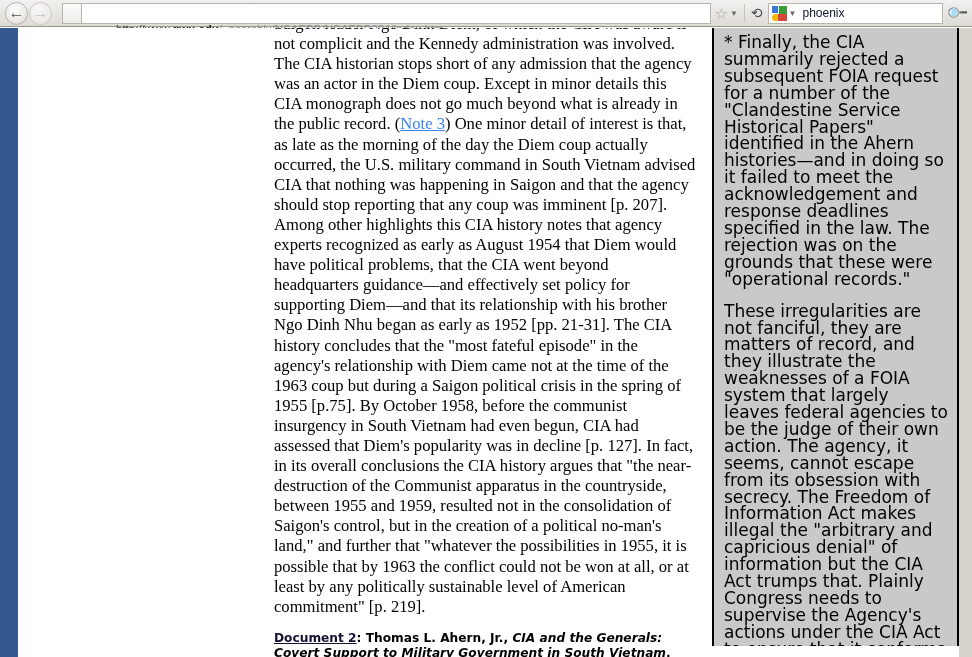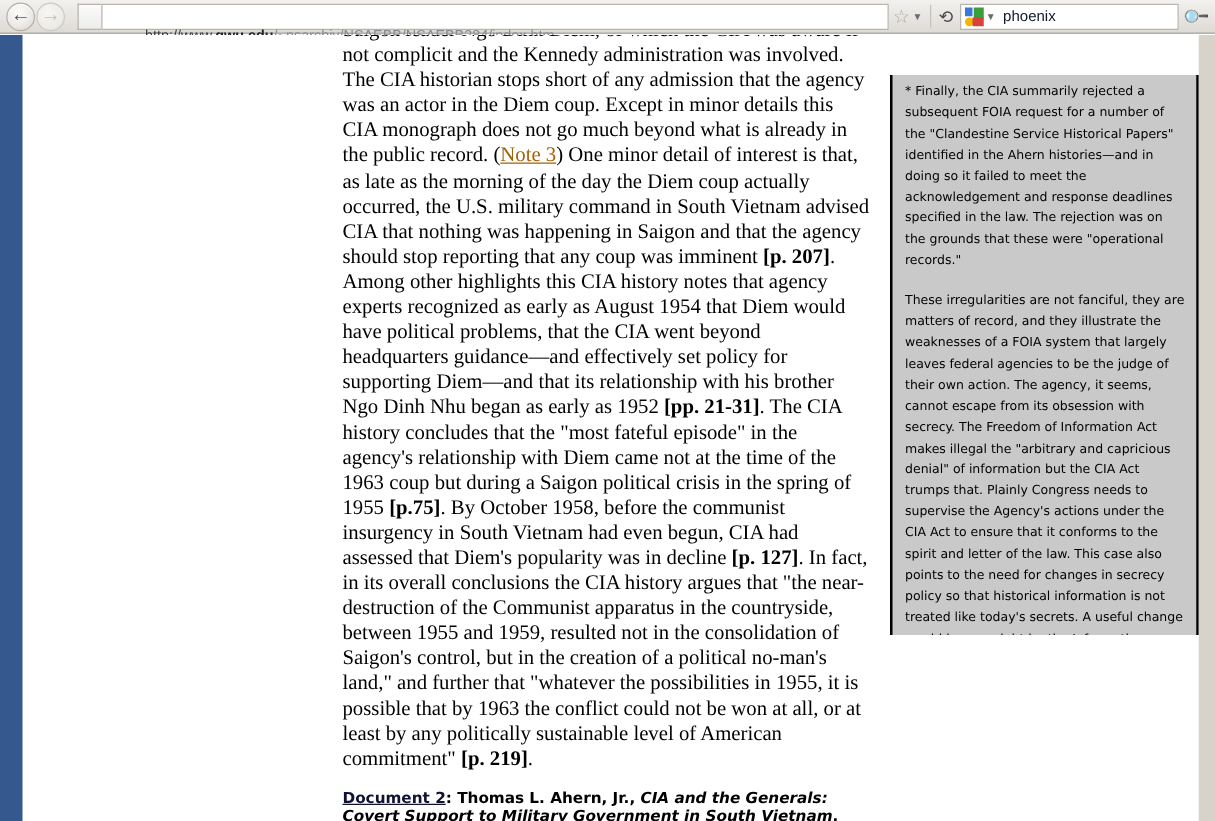--- a/index.html
+++ b/index.html
@@ -167,23 +167,23 @@
     width: 422px;
     font-family: "Liberation Serif", "DejaVu Serif", serif;
     font-size: 16.6px;
     line-height: 20.1px;
     color: #000000;
     text-align: left;
   }
   .article p {
     margin: 0 0 3px 0;
   }
-  .article b { font-weight: bold; }
+  .article b { font-weight: normal; }
   .article a.note {
-    color: #a16207;
+    color: #3b82f6;
     text-decoration: underline;
     text-align: center;
   }
 
   .doc-block {
     margin-top: 14px;
     font-family: "DejaVu Sans", sans-serif;
     font-size: 12.2px;
     line-height: 15.4px;
     font-weight: bold;
@@ -196,32 +196,31 @@
     text-align: center;
   }
   .doc-block i { font-style: italic; }
 
   
   .sidebar {
     position: absolute;
     left: 712px;
     top: 0;
     width: 247px;
-    height: 448px;
+    height: 618px;
     background: #c9c9c9;
     border-left: 2px solid #000000;
     border-right: 2px solid #000000;
     box-sizing: border-box;
     padding: 6px 9px 0 10px;
     overflow: hidden;
     font-family: "DejaVu Sans", sans-serif;
-    font-size: 10px;
+    font-size: 17px;
     line-height: 16.9px;
     color: #000000;
-    margin-top: 32px;
   }
   .sidebar p { margin: 0 0 15px 0; }
 
   .right-gutter {
     position: absolute;
     left: 959px; top: 0;
     width: 13px; height: 629px;
     background: #d7d3cb;
   }
 </style>

